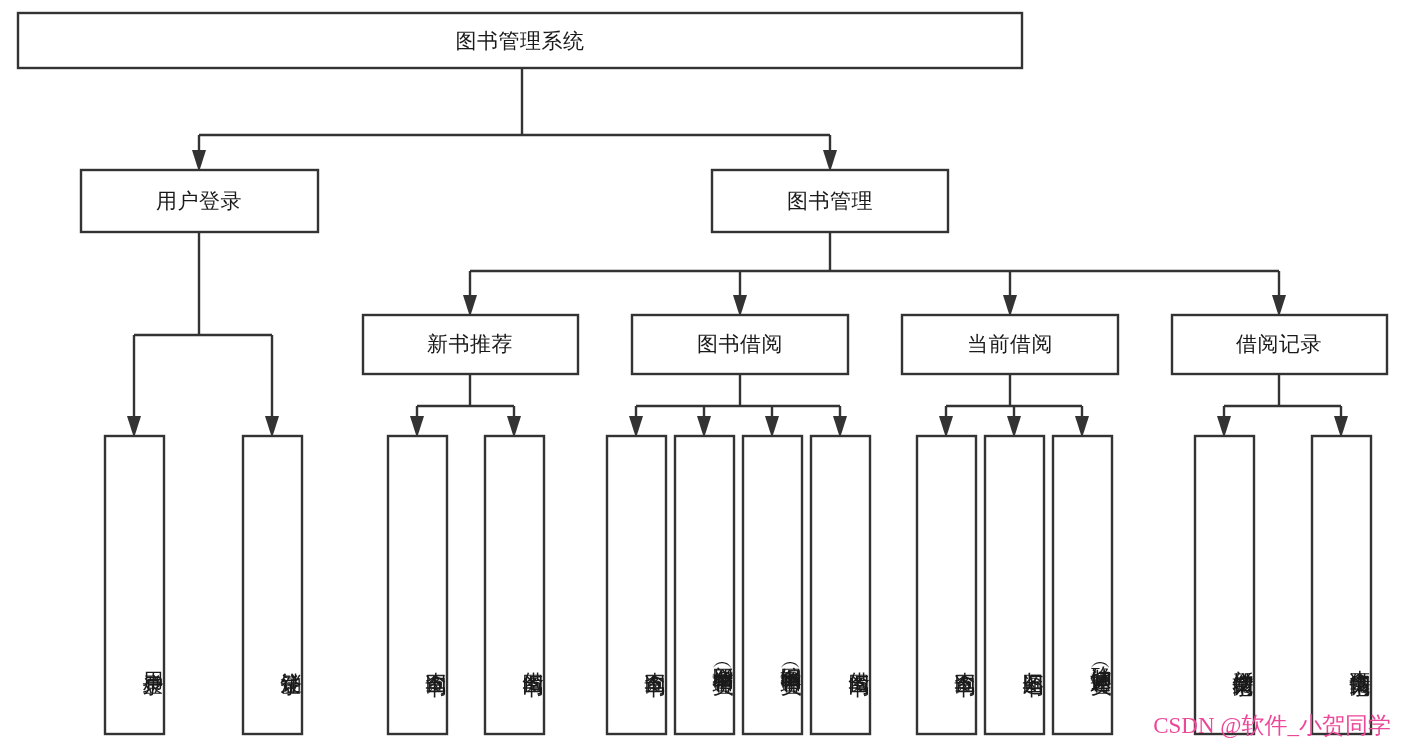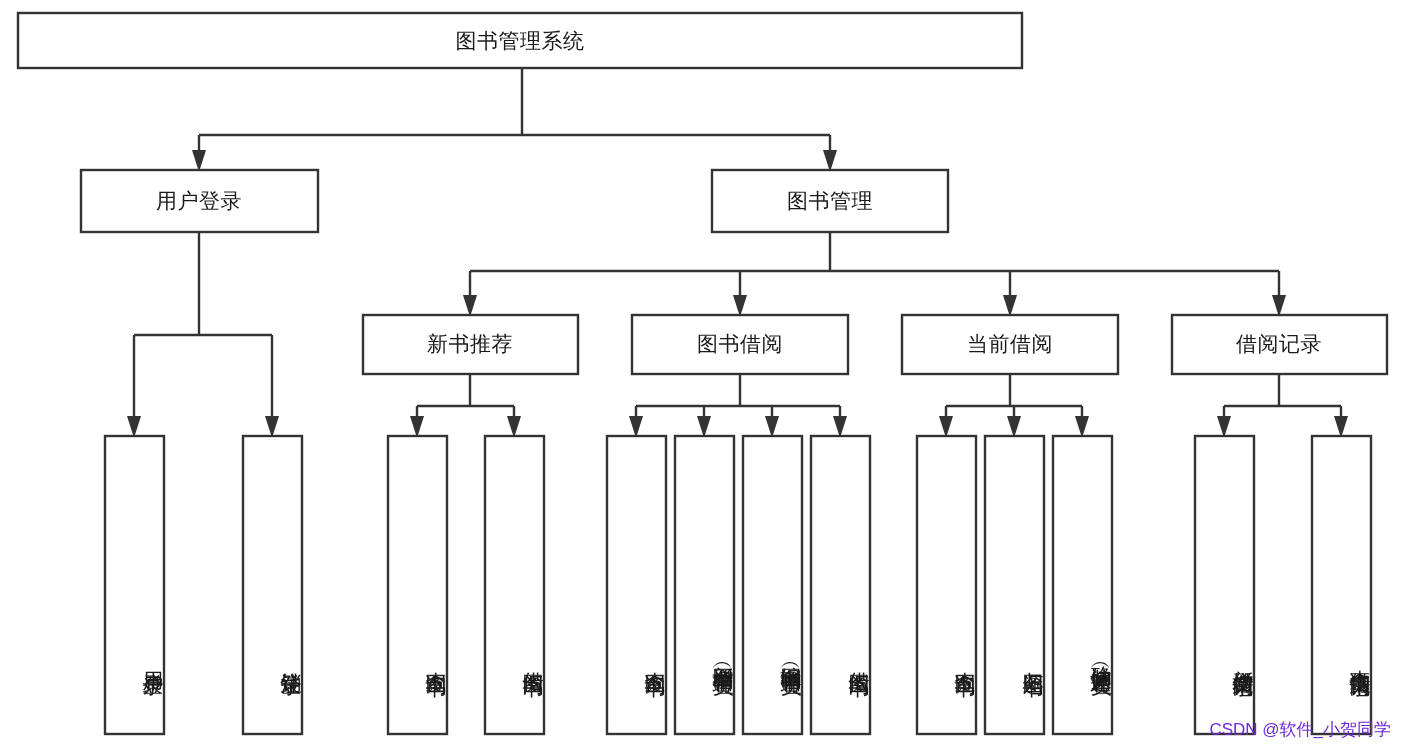--- a/index.html
+++ b/index.html
@@ -62,23 +62,23 @@
     color: #1a1a1a;
     letter-spacing: 1.5px;
     text-align: center;
     white-space: nowrap;
     user-select: none;
   }
   .watermark {
     position: absolute;
     right: 14px;
     bottom: 6px;
-    font-family: Liberation Sans, sans-serif;
-    font-size: 17px;
-    color: #6d28d9;
+    font-family: Liberation Serif, serif;
+    font-size: 23px;
+    color: #ec4899;
     white-space: nowrap;
     user-select: none;
   }
 </style>
 </head>
 <body>
 
 <div id="diagram-root">
 
   <svg id="tree-svg" viewBox="0 0 1405 747">

